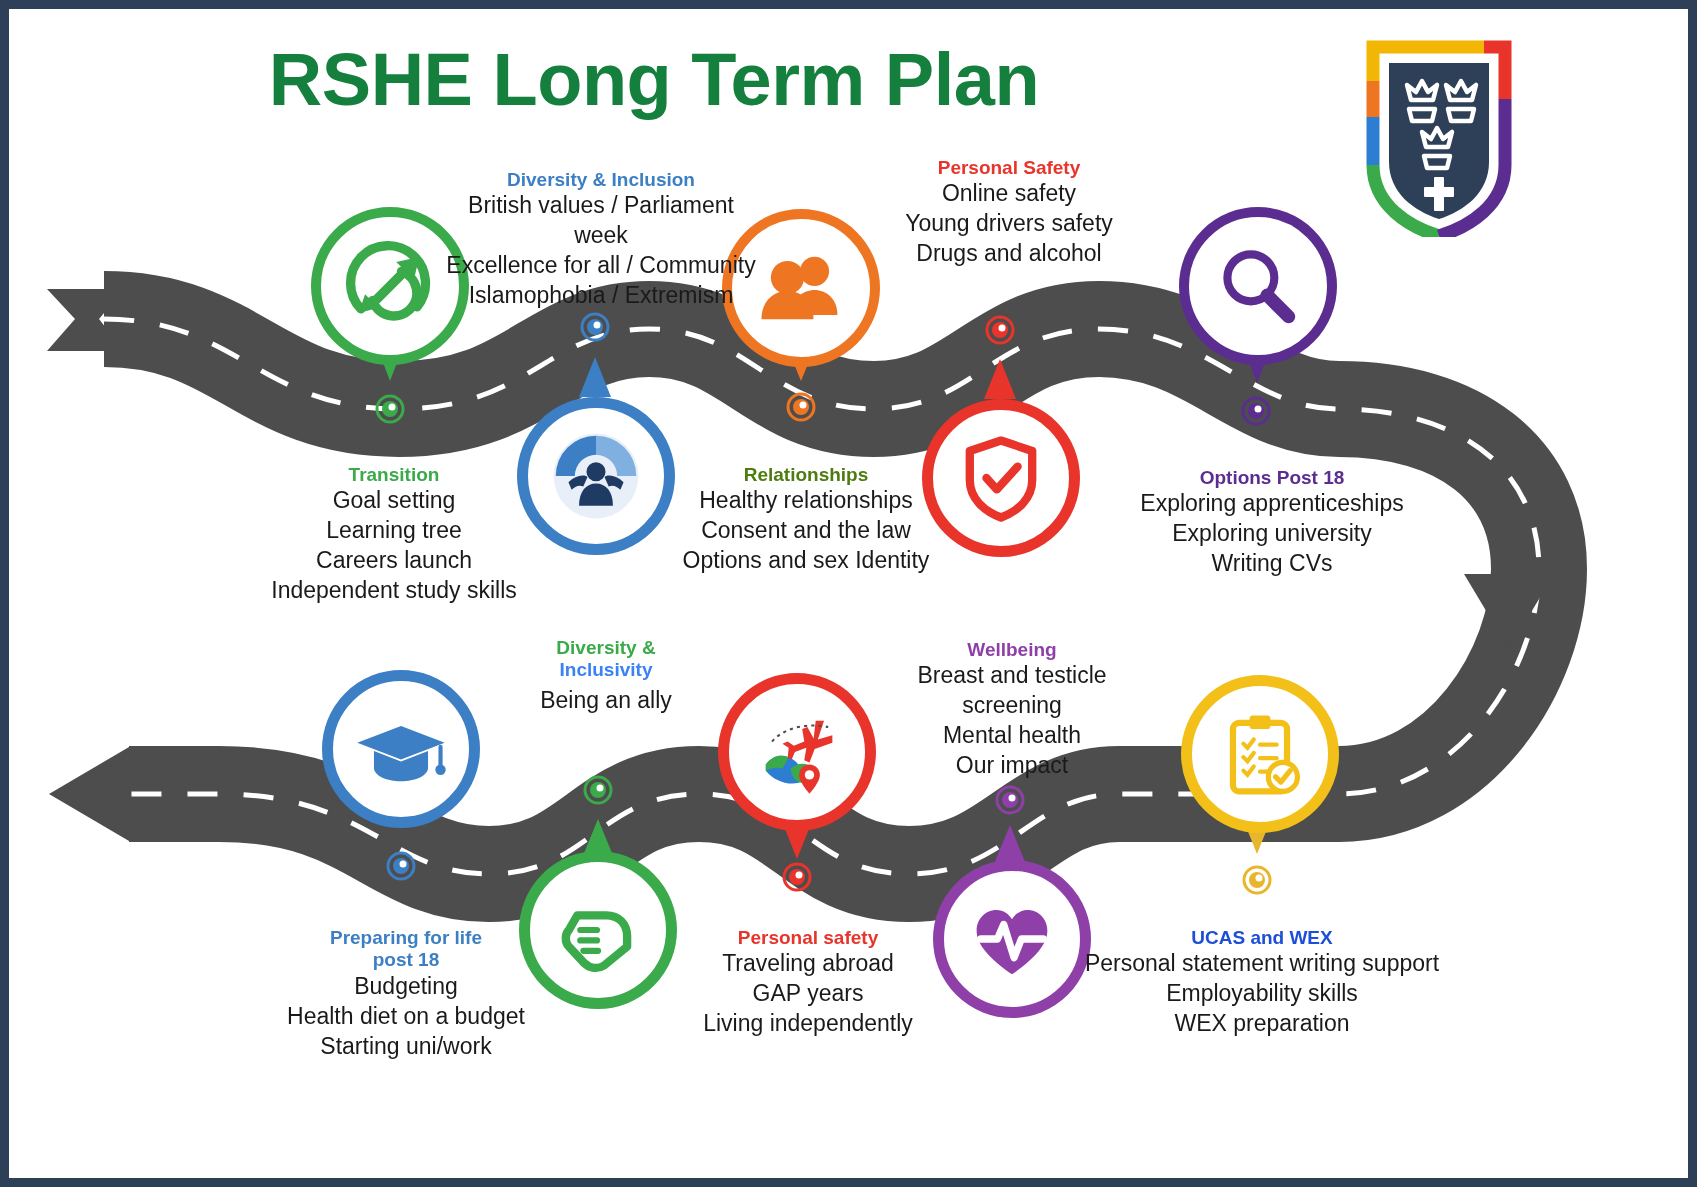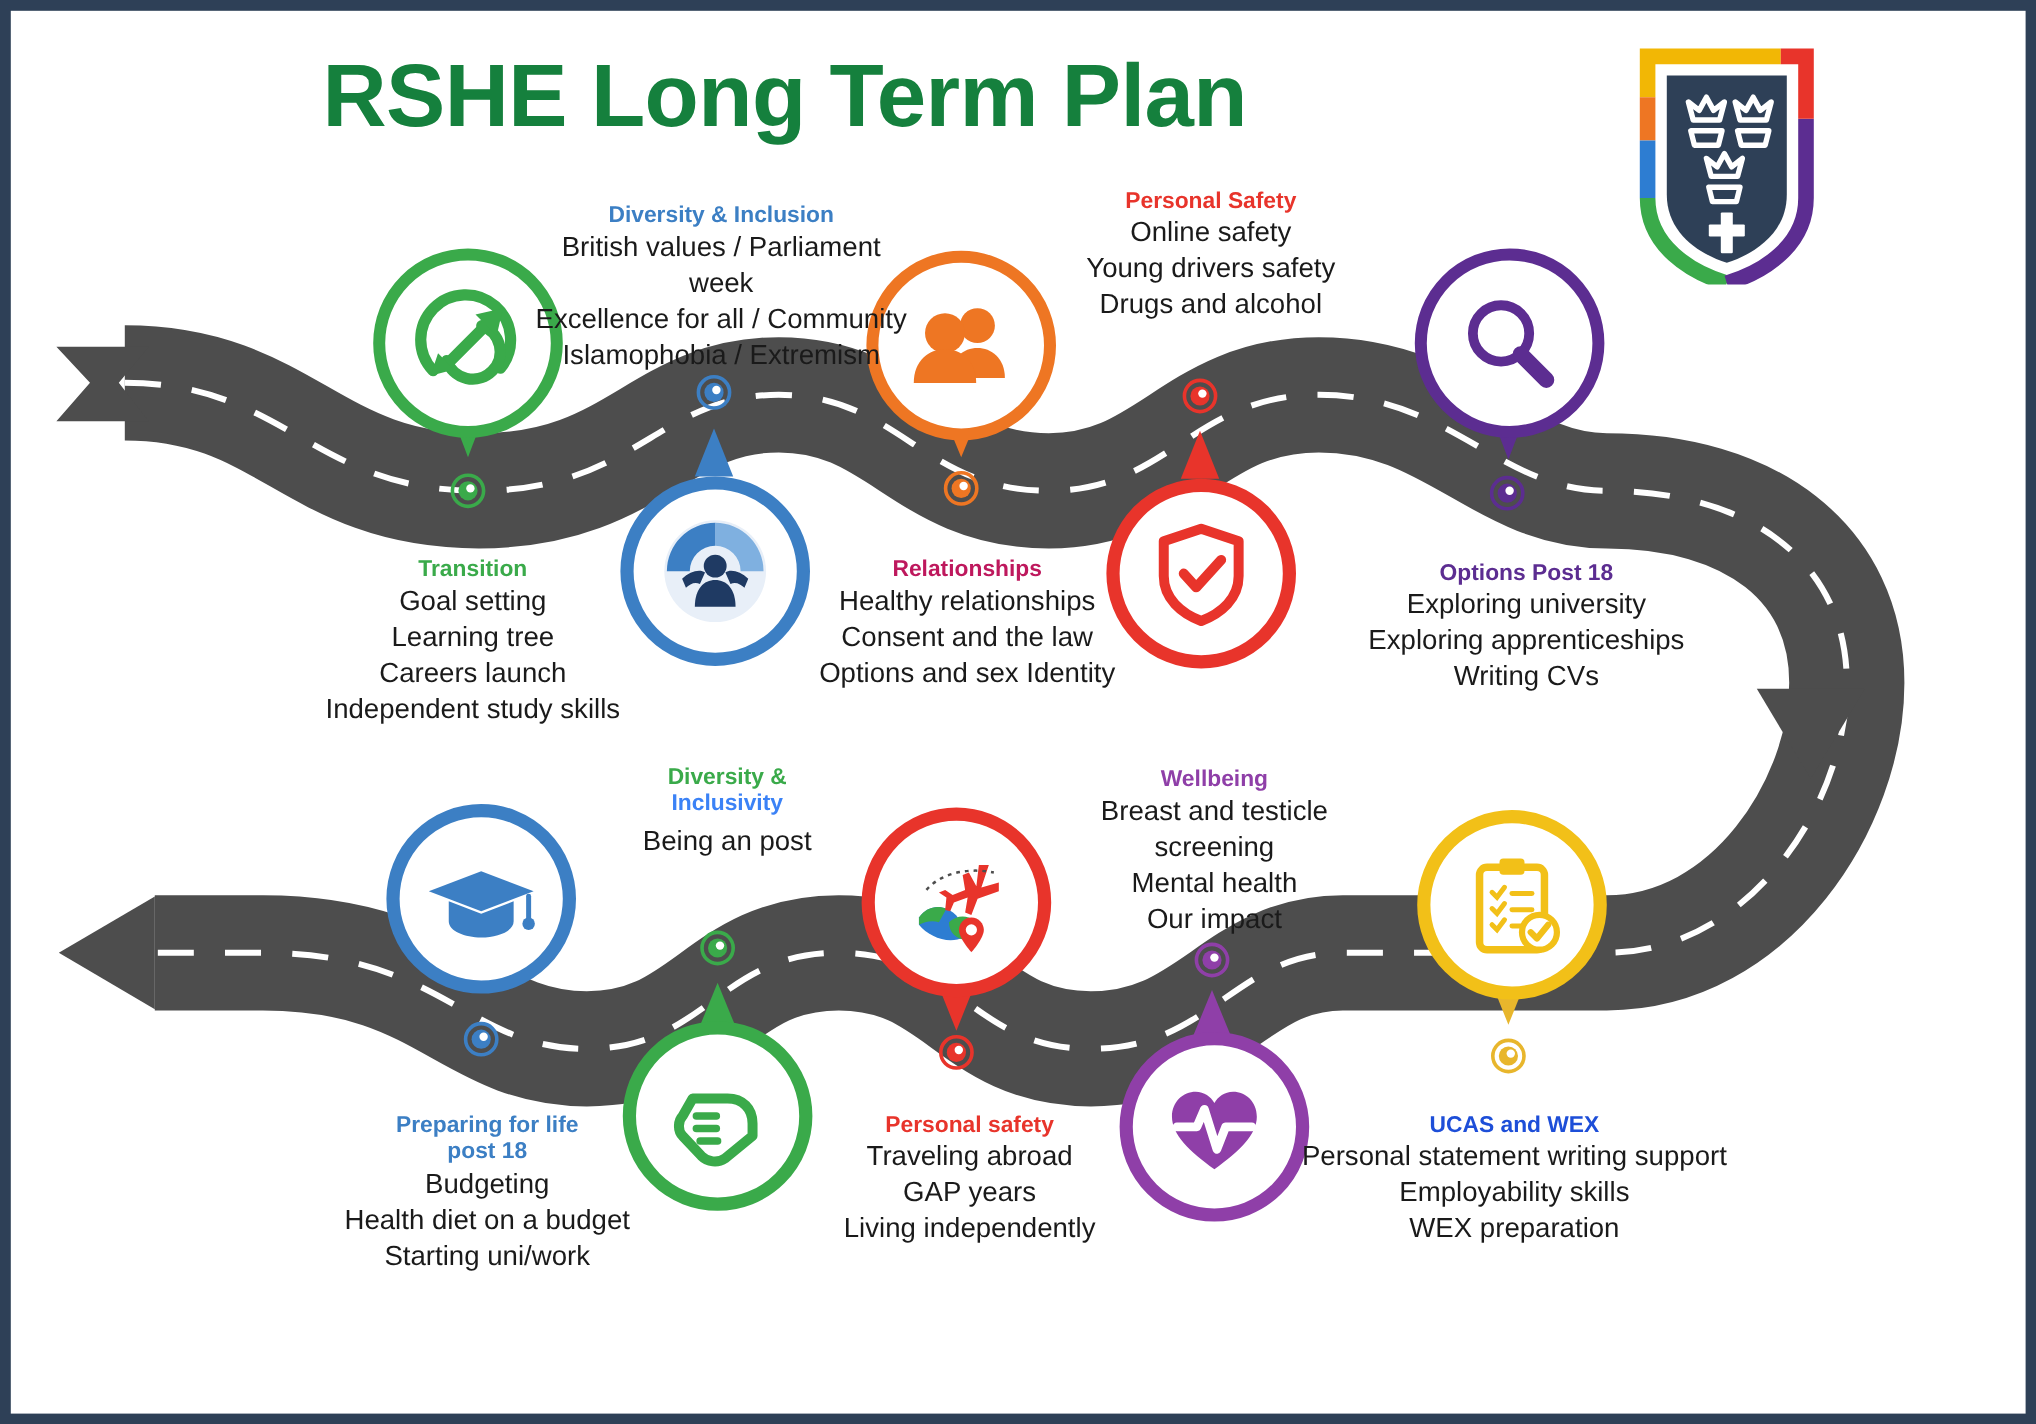--- a/index.html
+++ b/index.html
@@ -295,37 +295,37 @@
 
     <div class="block sz-lg" style="left:252px;top:455px;width:266px;">
       <div class="hd" style="color:#3aaa4a;">Transition</div>
       <div class="ln">Goal setting</div>
       <div class="ln">Learning tree</div>
       <div class="ln">Careers launch</div>
       <div class="ln">Independent study skills</div>
     </div>
 
     <div class="block sz-lg" style="left:662px;top:455px;width:270px;">
-      <div class="hd" style="color:#be185d;">Relationships</div>
+      <div class="hd" style="color:#4d7c0f;">Relationships</div>
       <div class="ln">Healthy relationships</div>
       <div class="ln">Consent and the law</div>
       <div class="ln">Options and sex Identity</div>
     </div>
 
     <div class="block sz-lg" style="left:1118px;top:458px;width:290px;">
       <div class="hd" style="color:#5c2d91;">Options Post 18</div>
+      <div class="ln">Exploring apprenticeships</div>
       <div class="ln">Exploring university</div>
-      <div class="ln">Exploring apprenticeships</div>
       <div class="ln">Writing CVs</div>
     </div>
 
     <div class="block sz-lg" style="left:490px;top:628px;width:214px;">
       <div class="hd" style="color:#3aaa4a;">Diversity &amp;</div>
       <div class="hd" style="color:#3b82f6;">Inclusivity</div>
-      <div class="ln" style="margin-top:4px;">Being an post</div>
+      <div class="ln" style="margin-top:4px;">Being an ally</div>
     </div>
 
     <div class="block sz-lg" style="left:858px;top:630px;width:290px;">
       <div class="hd" style="color:#8f3fa8;">Wellbeing</div>
       <div class="ln">Breast and testicle screening</div>
       <div class="ln">Mental health</div>
       <div class="ln">Our impact</div>
     </div>
 
     <div class="block sz-lg" style="left:252px;top:918px;width:290px;">

